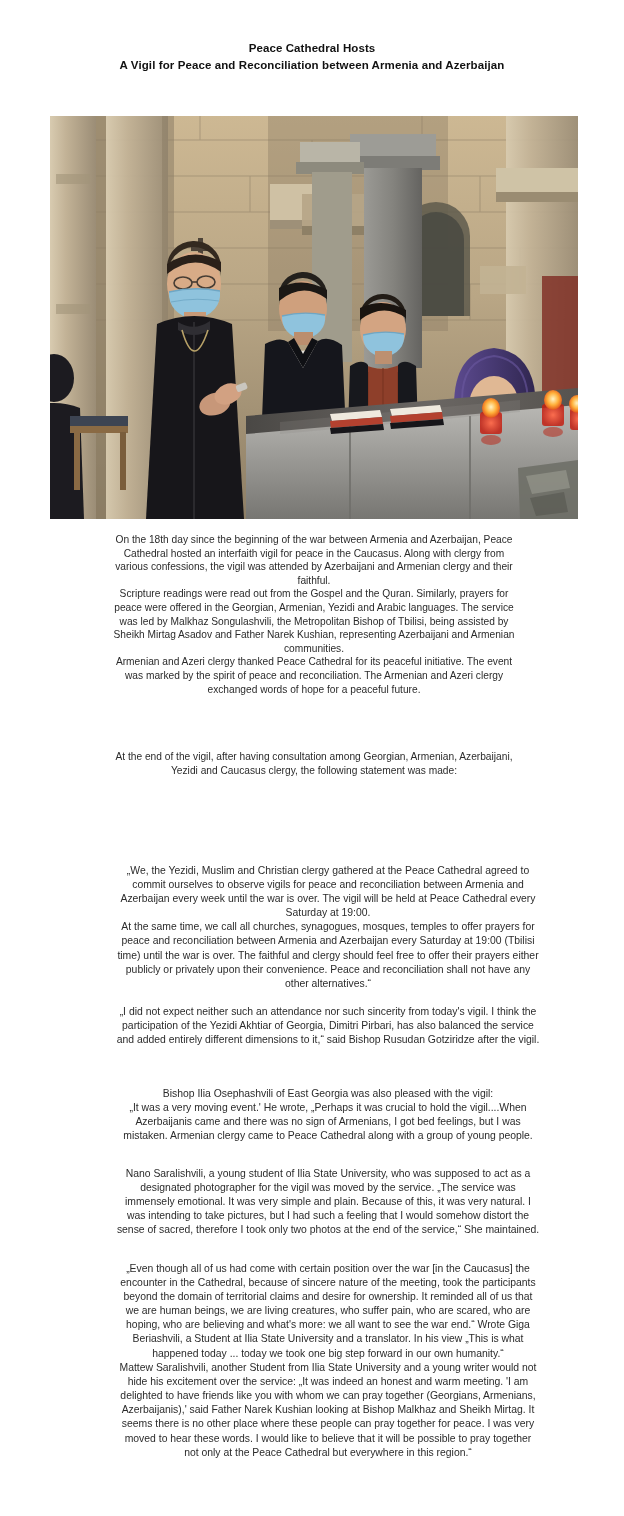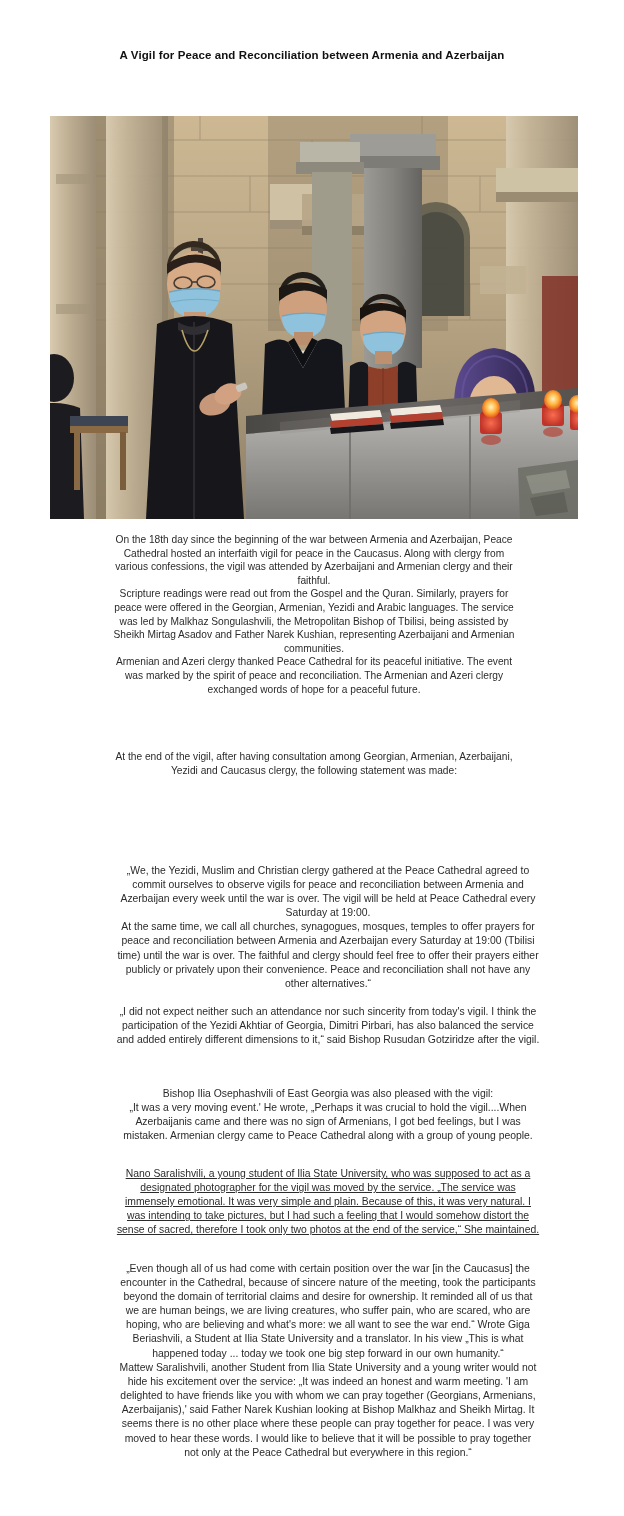--- a/index.html
+++ b/index.html
@@ -23,21 +23,21 @@
     left: 0;
     width: 624px;
     text-align: center;
     font-weight: bold;
     font-size: 11.5px;
     line-height: 17px;
     color: #111;
     letter-spacing: 0.1px;
   }
   .title-line-1 { display: block; }
-  .title-line-2 { display: block; margin-top: 7px; }
+  .title-line-2 { display: block; }
 
   
   .photo-frame {
     position: absolute;
     left: 50px;
     top: 116px;
     width: 528px;
     height: 403px;
     overflow: hidden;
     background: #6d6455;
@@ -65,28 +65,29 @@
   }
   .lower {
     left: 47px;
     width: 562px;
     font-size: 10.4px;
     line-height: 14.1px;
   }
   .blk-q1   { top: 864px; }
   .blk-q2   { top: 1005px; }
   .blk-q3   { top: 1087px; }
-  .blk-q4   { top: 1167px; text-decoration: underline; }
+  .blk-q4   { top: 1167px; }
   .blk-q5   { top: 1262px; }
   .blk-q6   { top: 1347px; }
 </style>
 </head>
 <body>
 
 <div class="title-block">
+  <span class="title-line-1">Peace Cathedral Hosts</span>
   <span class="title-line-2">A Vigil for Peace and Reconciliation between Armenia and Azerbaijan</span>
 </div>
 
 <div class="photo-frame">
   <svg class="photo-svg" viewBox="0 0 528 403" preserveAspectRatio="none">
     <defs>
       <linearGradient id="wallGrad" x1="0" y1="0" x2="0" y2="1">
         <stop offset="0%" stop-color="#cdb893"></stop>
         <stop offset="45%" stop-color="#b9a685"></stop>
         <stop offset="100%" stop-color="#8e7f66"></stop>

